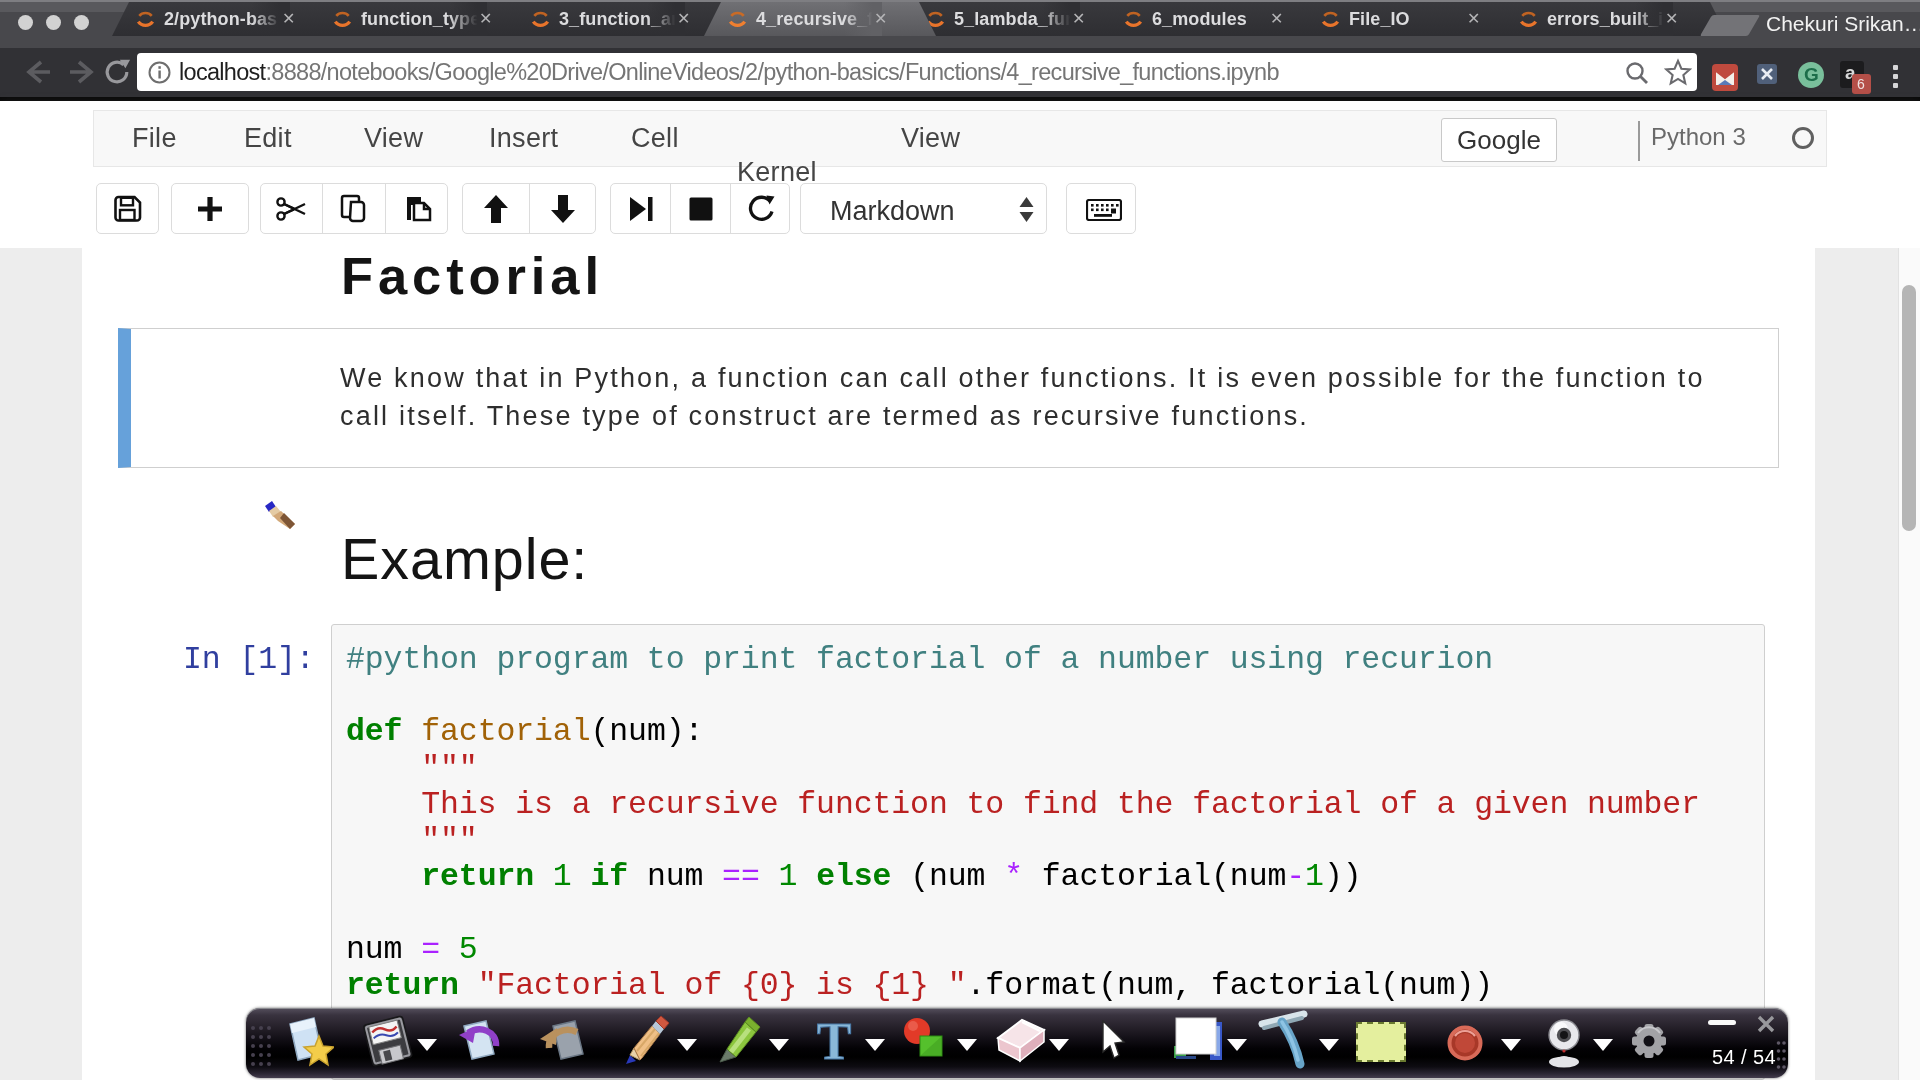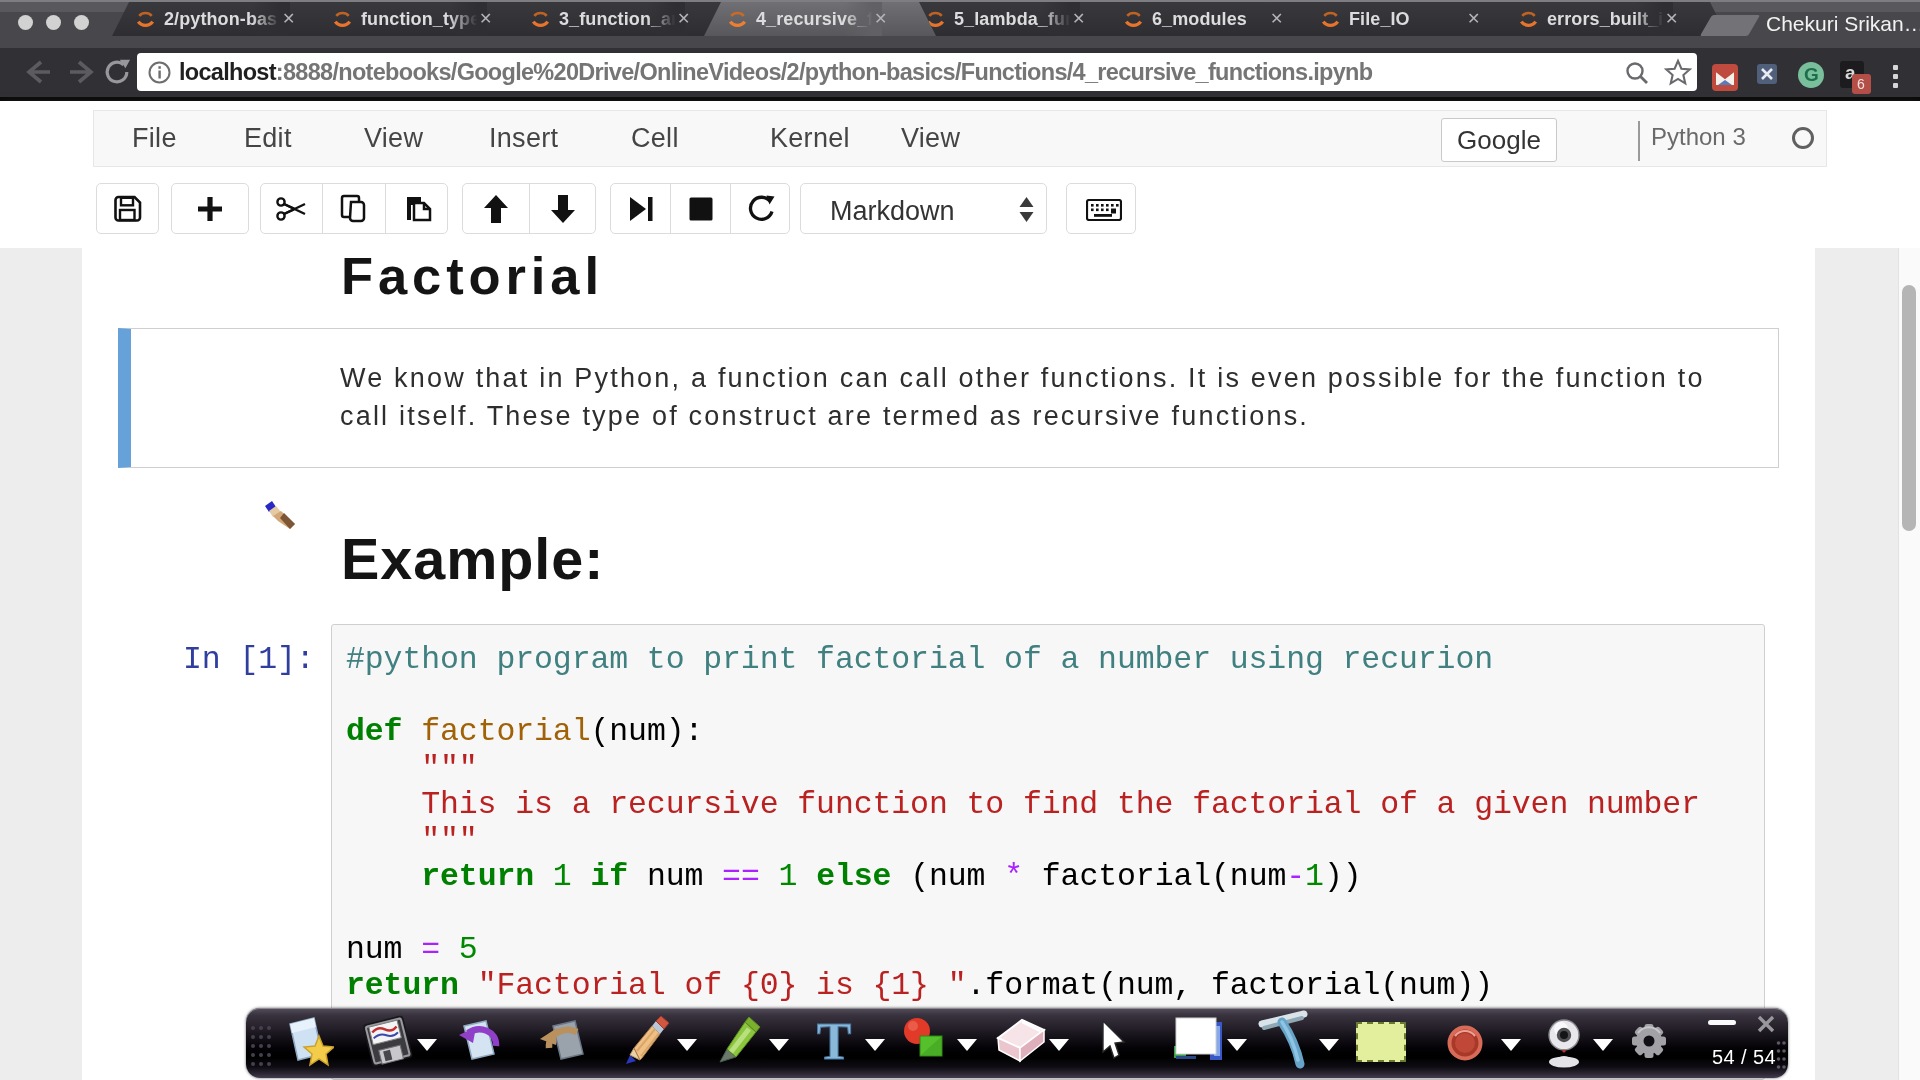--- a/index.html
+++ b/index.html
@@ -39,21 +39,21 @@
   
   #nbody { left:0; top:248px; width:1920px; height:832px; background:#ededed; }
   #nbwhite { position:absolute; left:82px; top:0; width:1733px; height:832px; background:#fff; }
   #scrolltrack { position:absolute; left:1898px; top:0; width:22px; height:832px; background:#fafafa; border-left:1px solid #e2e2e2; }
   #scrollthumb { position:absolute; left:1902px; top:37px; width:14px; height:246px; background:#b5b5b5; border-radius:7px; }
 
   h2.r { left:341px; top:244.6px; font-size:52.5px; font-weight:700; color:#141414; letter-spacing:4.9px;}
   #bq { left:118px; top:328px; width:1661px; height:140px; background:#fff;
      border:1px solid #cfcfcf; border-left:13px solid #66a1da; }
   #bqt { position:absolute; left:209px; top:30px; width:1500px; font-size:27px; line-height:38px; color:#2e2e2e; letter-spacing:2.2px; white-space:nowrap; }
-  h1.e { left:341px; top:526px; font-size:57.5px; font-weight:700; color:#141414; letter-spacing:0.95px; }
+  h1.e { left:341px; top:526px; font-size:57.5px; font-weight:400; color:#141414; letter-spacing:0.95px; }
 
   
   #cellbox { left:331px; top:624px; width:1434px; height:456px; background:#f7f7f7;
      border:1px solid #cfcfcf; border-radius:3px; }
   .mono { font-family:"Liberation Mono", monospace; font-size:31.5px; letter-spacing:-0.1px; line-height:36.2px; }
   #prompt { left:183px; top:642px; color:#303F9F; white-space:pre; }
   #code { left:346px; top:642px; white-space:pre; color:#000; }
   .cmt { color:#408080; }
   .kw { color:#008000; font-weight:700; }
   .fn { color:#a16207; }
@@ -168,21 +168,21 @@
   <path d="M25.5 15 A 10.5 10.5 0 1 1 22 7.2" stroke="#98989c" stroke-width="3.4" fill="none"></path>
   <polygon points="18,2 29,2 24,11" fill="#98989c"></polygon>
 </svg>
 
 <div class="abs" id="urlbar"></div>
 <svg class="abs" style="left:148px; top:61px;" width="23" height="23" viewBox="0 0 23 23">
   <circle cx="11.5" cy="11.5" r="10" stroke="#6e6e6e" stroke-width="2" fill="none"></circle>
   <rect x="10.4" y="9.5" width="2.4" height="8" fill="#6e6e6e"></rect>
   <rect x="10.4" y="5.2" width="2.4" height="2.6" fill="#6e6e6e"></rect>
 </svg>
-<span class="abs urltxt" style="left:179px; top:59px; color:#1f1f1f;font-weight:bold;">localhost<span style="color:#757575;">:8888/notebooks/Google%20Drive/OnlineVideos/2/python-basics/Functions/4_recursive_functions.ipynb</span></span>
+<span class="abs urltxt" style="left:179px; top:59px; color:#1f1f1f;">localhost<span style="color:#757575;">:8888/notebooks/Google%20Drive/OnlineVideos/2/python-basics/Functions/4_recursive_functions.ipynb</span></span>
 
 <svg class="abs" style="left:1624px; top:60px;" width="26" height="26" viewBox="0 0 26 26">
   <circle cx="11" cy="11" r="7.5" stroke="#6a6a6e" stroke-width="2.4" fill="none"></circle>
   <path d="M16.5 16.5 L23 23" stroke="#6a6a6e" stroke-width="2.8"></path>
 </svg>
 <svg class="abs" style="left:1664px; top:58px;" width="28" height="28" viewBox="0 0 24 24">
   <path d="M12 2.5 L14.9 9.2 L22 9.8 L16.6 14.6 L18.2 21.7 L12 17.9 L5.8 21.7 L7.4 14.6 L2 9.8 L9.1 9.2 Z" stroke="#6a6a6e" stroke-width="1.8" fill="none"></path>
 </svg>
 
 <svg class="abs" style="left:1712px; top:64px;" width="26" height="27" viewBox="0 0 26 27">
@@ -205,21 +205,21 @@
 <div class="abs" style="left:1893px; top:74px; width:5px; height:5px; background:#d6d6d8; border-radius:1px;"></div>
 <div class="abs" style="left:1893px; top:83px; width:5px; height:5px; background:#d6d6d8; border-radius:1px;"></div>
 
 <div class="abs" id="jheader">
   <div id="menubox">
     <span class="mi" style="left:38px;">File</span>
     <span class="mi" style="left:150px;">Edit</span>
     <span class="mi" style="left:270px;">View</span>
     <span class="mi" style="left:395px;">Insert</span>
     <span class="mi" style="left:537px;">Cell</span>
-    <span class="mi" style="left:676px;">Kernel</span>
+    <span class="mi" style="left:643px;margin-top:34px;">Kernel</span>
     <span class="mi" style="left:807px;">View</span>
     <div id="trusted">Google</div>
     <div style="position:absolute; left:1544px; top:10px; width:2px; height:40px; background:#9a9a9a;"></div>
     <span style="position:absolute; left:1557px; top:12px; font-size:24px; color:#6a6a6a;">Python 3</span>
     <div style="position:absolute; left:1698px; top:16px; width:22px; height:22px; border:3px solid #606060; border-radius:50%;"></div>
   </div>
 
   <div class="btn" style="left:96px; width:63px;"></div>
   <svg class="abs" style="left:112px; top:93px;" width="31" height="30" viewBox="0 0 31 30">
     <path d="M3.5 6 a3 3 0 0 1 3-3 h16 l5.5 5.5 v15 a3 3 0 0 1 -3 3 h-18.5 a3 3 0 0 1 -3 -3 z" fill="none" stroke="#111" stroke-width="2.6"></path>

